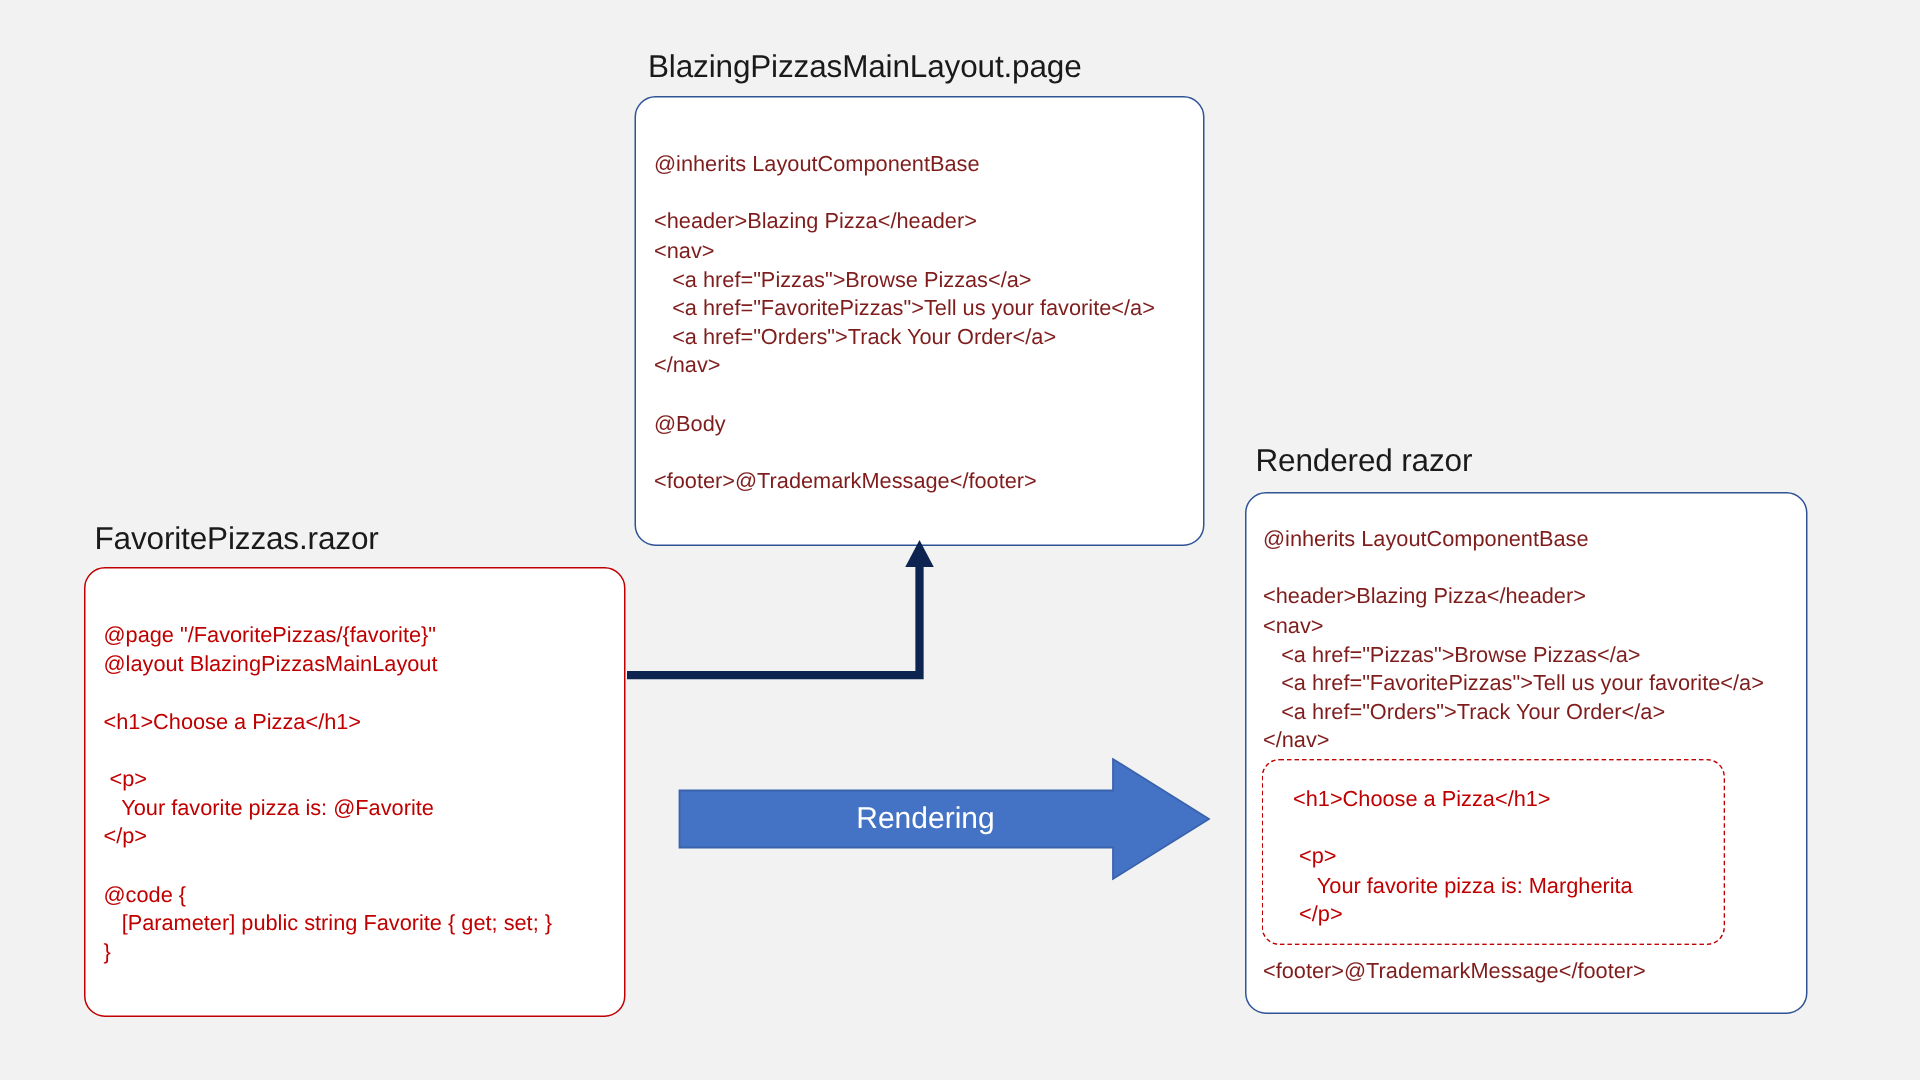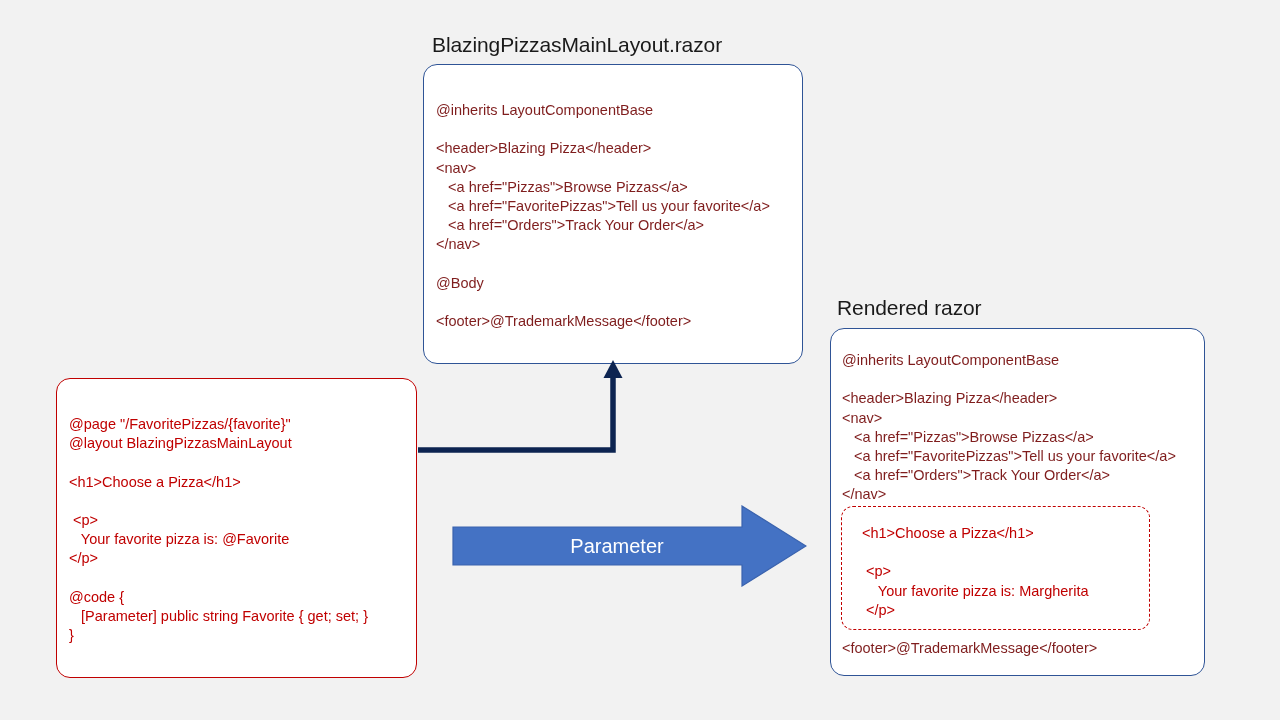--- a/index.html
+++ b/index.html
@@ -112,37 +112,38 @@
     font-size: 20px;
     font-family: "Liberation Sans", sans-serif;
     pointer-events: none;
   }
 </style>
 </head>
 <body>
 
 <div class="canvas">
 
-  <div class="panel-title" id="title-mainlayout">BlazingPizzasMainLayout.razor</div>
+  <div class="panel-title" id="title-mainlayout">BlazingPizzasMainLayout.page</div>
 
   <div class="code-card blue" id="card-mainlayout"></div>
 
   <div class="code blue" id="code-mainlayout">@inherits LayoutComponentBase
 
 &lt;header&gt;Blazing Pizza&lt;/header&gt;
 &lt;nav&gt;
    &lt;a href="Pizzas"&gt;Browse Pizzas&lt;/a&gt;
    &lt;a href="FavoritePizzas"&gt;Tell us your favorite&lt;/a&gt;
    &lt;a href="Orders"&gt;Track Your Order&lt;/a&gt;
 &lt;/nav&gt;
 
 @Body
 
 &lt;footer&gt;@TrademarkMessage&lt;/footer&gt;</div>
 
+  <div class="panel-title" id="title-favorite">FavoritePizzas.razor</div>
 
   <div class="code-card red" id="card-favorite"></div>
 
   <div class="code red" id="code-favorite">@page "/FavoritePizzas/{favorite}"
 @layout BlazingPizzasMainLayout
 
 &lt;h1&gt;Choose a Pizza&lt;/h1&gt;
 
  &lt;p&gt;
    Your favorite pizza is: @Favorite
@@ -153,21 +154,21 @@
 }</div>
 
   <svg id="connector-elbow" viewBox="0 0 225 110">
     <path d="M 8 98 L 203 98 L 203 22" fill="none" stroke="#0d2451" stroke-width="5.5" stroke-linecap="butt" stroke-linejoin="miter"></path>
     <polygon points="203,8 212.5,26 193.5,26" fill="#0d2451"></polygon>
   </svg>
 
   <svg id="rendering-arrow" viewBox="0 0 355 82">
     <polygon points="1,22 290,22 290,1 354,41 290,81 290,60 1,60" fill="#4472c4" stroke="#3a63ae" stroke-width="1.2"></polygon>
   </svg>
-  <div id="rendering-label">Parameter</div>
+  <div id="rendering-label">Rendering</div>
 
   <div class="panel-title" id="title-rendered">Rendered razor</div>
 
   <div class="code-card blue" id="card-rendered"></div>
 
   <div class="code blue" id="code-rendered-top">@inherits LayoutComponentBase
 
 &lt;header&gt;Blazing Pizza&lt;/header&gt;
 &lt;nav&gt;
    &lt;a href="Pizzas"&gt;Browse Pizzas&lt;/a&gt;

